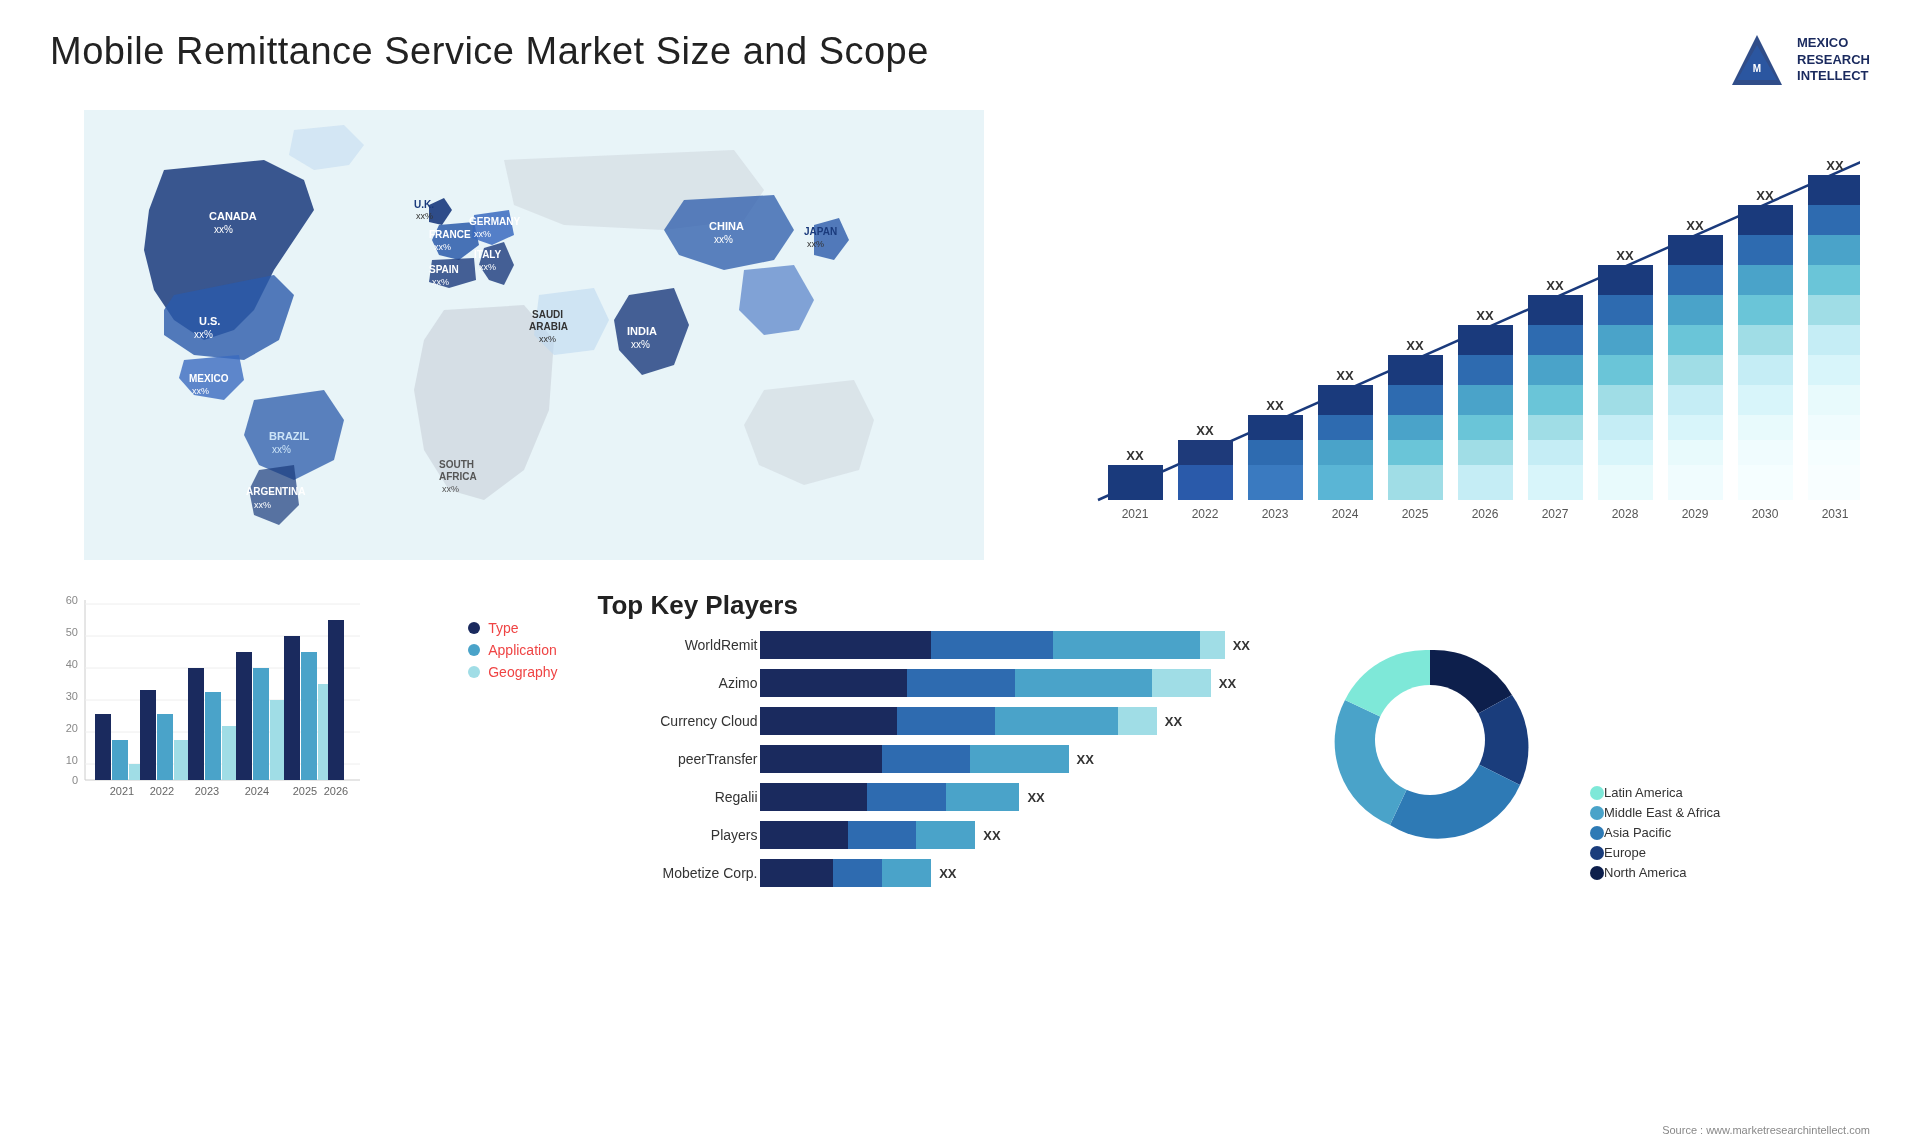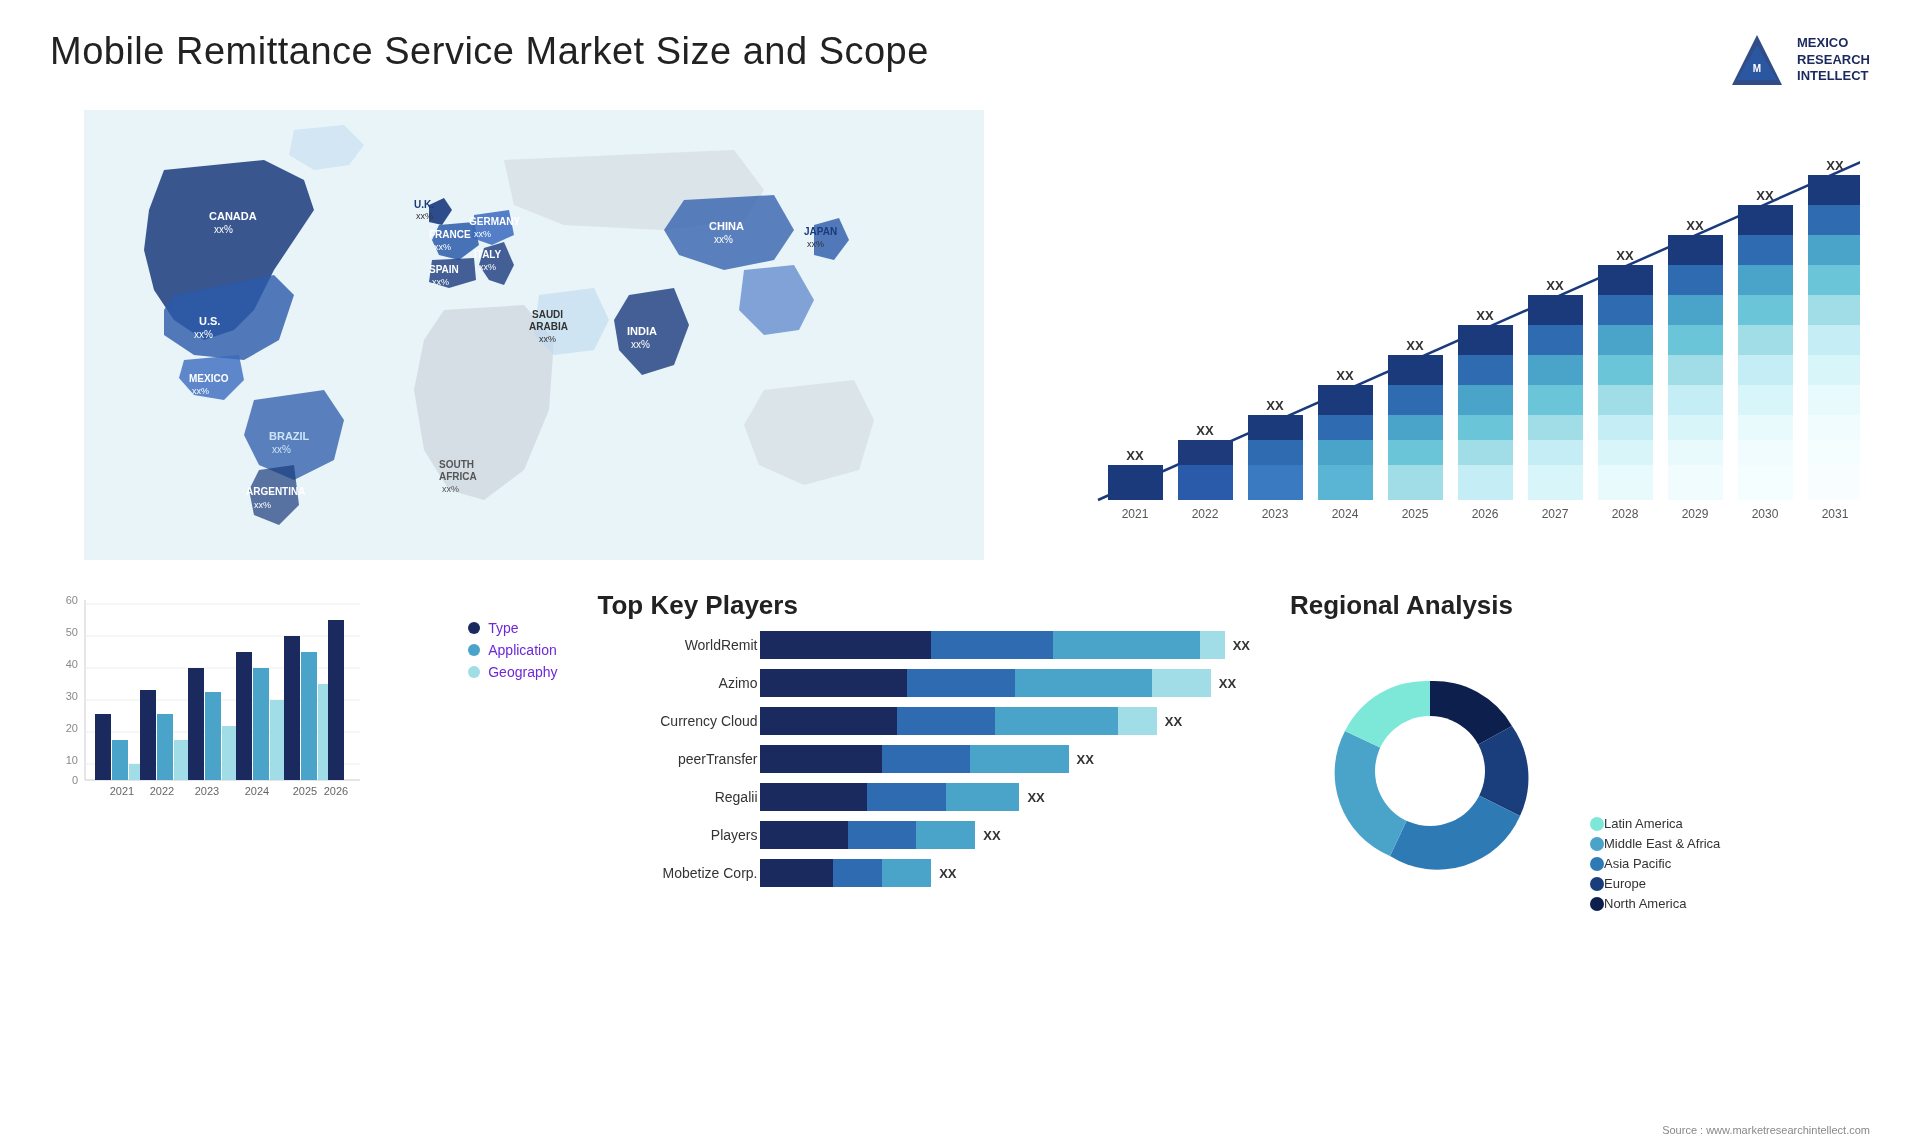--- a/index.html
+++ b/index.html
@@ -104,21 +104,21 @@
       margin-top: 10px;
       display: flex;
       flex-direction: column;
       gap: 6px;
     }
     .legend-item {
       display: flex;
       align-items: center;
       gap: 8px;
       font-size: 14px;
-      color: #6d28d9;
+      color: #ef4444;
     }
     .legend-dot {
       width: 12px;
       height: 12px;
       border-radius: 50%;
     }
 
     
     .player-row {
       display: flex;
@@ -547,21 +547,20 @@
             <div class="player-bar-segment" style="width:10%;background:#2e6bb0;height:100%;"></div>
             <div class="player-bar-segment" style="width:10%;background:#4aa3c9;height:100%;"></div>
             <span class="player-bar-label">XX</span>
           </div>
         </div>
 
       </div>
     </div>
 
     <div class="regional-container">
-      <div class="section-title">Regional Analysis</div>
       <div class="regional-content">
 
         <svg width="280" height="280">
 
           <path d="M 140,140 L 140,50 A 90,90 0 0,1 222,95 Z" fill="#0d1f4c"></path>
 
           <path d="M 140,140 L 222,95 A 90,90 0 0,1 230,185 Z" fill="#1a3d7c"></path>
 
           <path d="M 140,140 L 230,185 A 90,90 0 0,1 100,225 Z" fill="#2e7ab5"></path>
 

